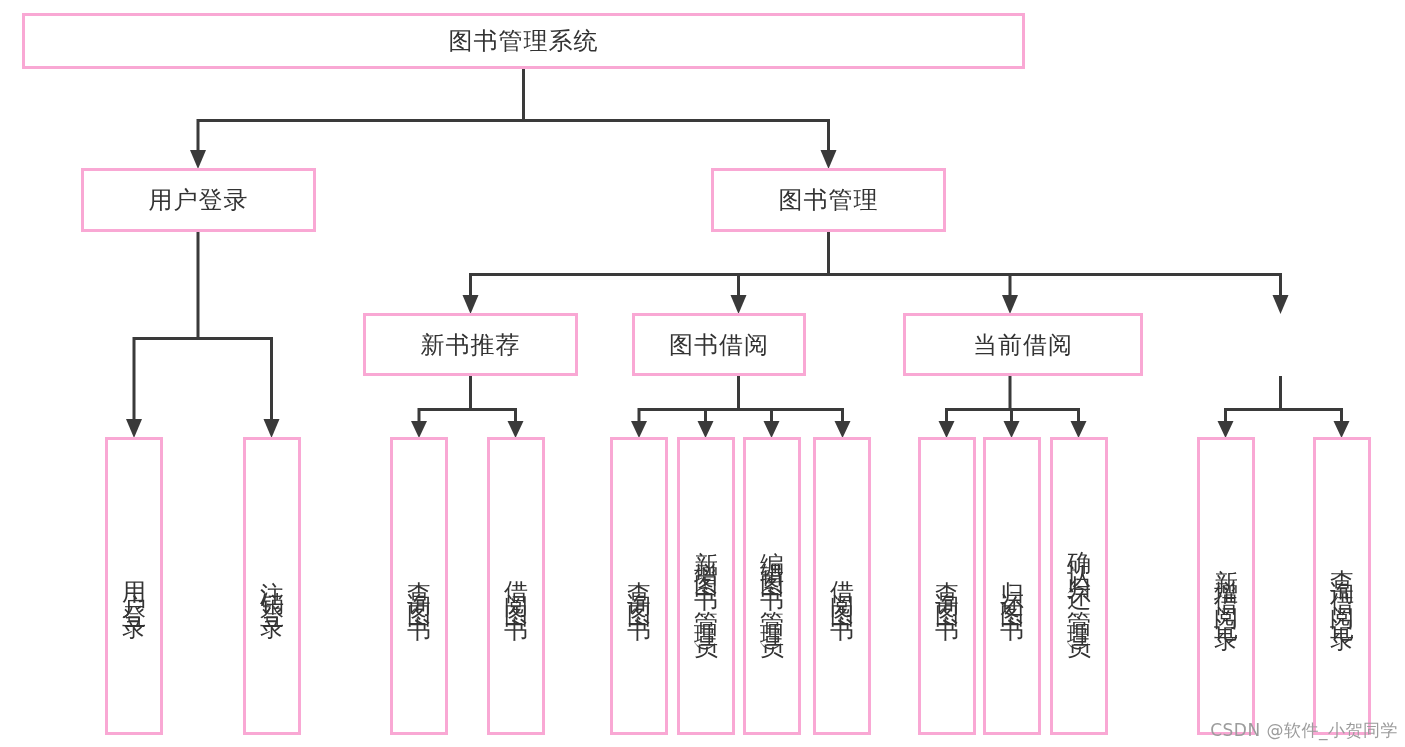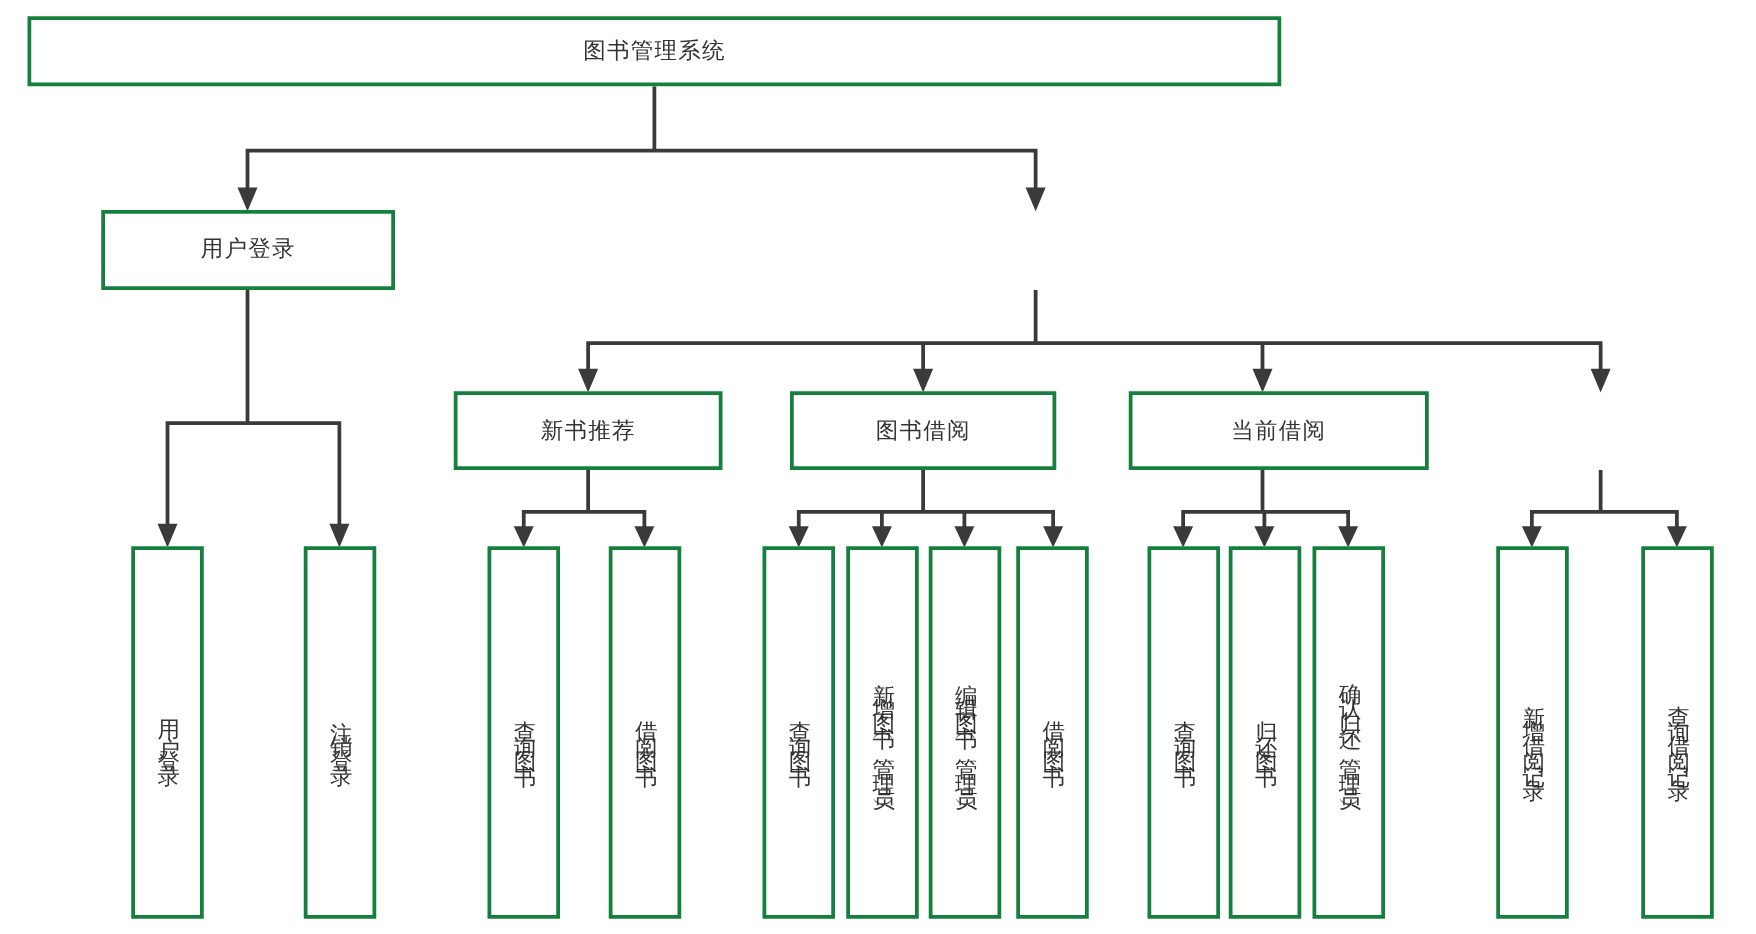--- a/index.html
+++ b/index.html
@@ -14,43 +14,43 @@
   #wires {
     position: absolute;
     left: 0; top: 0;
     width: 1405px; height: 747px;
     pointer-events: none;
   }
   .node {
     position: absolute;
     box-sizing: border-box;
     background: #ffffff;
-    border: 3px solid #15803d;
+    border: 3px solid #f9a8d4;
     display: flex;
     align-items: center;
     justify-content: center;
     color: #333333;
-    font-size: 18px;
+    font-size: 24px;
     line-height: 1;
     z-index: 2;
   }
   .node.h { letter-spacing: 1px; }
   .node.v .vt {
     writing-mode: vertical-rl;
     text-orientation: mixed;
     letter-spacing: 12px;
     line-height: 1;
     white-space: nowrap;
   }
   
   #n-root           { left: 22px;   top: 13px;  width: 1003px; height: 56px; }
   #n-user-login     { left: 81px;   top: 168px; width: 235px;  height: 64px; }
   #n-book-mgmt      { left: 711px;  top: 168px; width: 235px;  height: 64px; }
   #n-new-book-rec   { left: 363px;  top: 313px; width: 215px;  height: 63px; }
-  #n-book-borrow    { left: 632px;  top: 313px; width: 213px;  height: 63px; }
+  #n-book-borrow    { left: 632px;  top: 313px; width: 174px;  height: 63px; }
   #n-current-borrow { left: 903px;  top: 313px; width: 240px;  height: 63px; }
   #n-borrow-records { left: 1173px; top: 313px; width: 215px;  height: 63px; }
   .leaf { top: 437px; width: 58px; height: 298px; }
   #n-ul-login   { left: 105px; }
   #n-ul-logout  { left: 243px; }
   #n-nb-query   { left: 390px; }
   #n-nb-borrow  { left: 487px; }
   #n-bb-query   { left: 610px; }
   #n-bb-add     { left: 677px; }
   #n-bb-edit    { left: 743px; }
@@ -109,20 +109,21 @@
     <polygon class="tip" points="1070.5,421 1086.5,421 1078.5,438"></polygon>
 
     <path class="wire" d="M1280.5 376 V409.5 M1225.5 409.5 H1341.5 M1225.5 408 V422 M1341.5 408 V422"></path>
     <polygon class="tip" points="1217.5,421 1233.5,421 1225.5,438"></polygon>
     <polygon class="tip" points="1333.5,421 1349.5,421 1341.5,438"></polygon>
   </svg>
 
   <div class="node h" id="n-root">图书管理系统</div>
 
   <div class="node h" id="n-user-login">用户登录</div>
+  <div class="node h" id="n-book-mgmt">图书管理</div>
 
   <div class="node h" id="n-new-book-rec">新书推荐</div>
   <div class="node h" id="n-book-borrow">图书借阅</div>
   <div class="node h" id="n-current-borrow">当前借阅</div>
 
   <div class="node v leaf" id="n-ul-login">
     <span class="vt">用户登录</span>
   </div>
   <div class="node v leaf" id="n-ul-logout">
     <span class="vt">注销登录</span>
@@ -154,13 +155,14 @@
   <div class="node v leaf" id="n-cb-confirm">
     <span class="vt">确认归还（管理员）</span>
   </div>
   <div class="node v leaf" id="n-br-add">
     <span class="vt">新增借阅记录</span>
   </div>
   <div class="node v leaf" id="n-br-query">
     <span class="vt">查询借阅记录</span>
   </div>
 
+  <div id="watermark">CSDN @软件_小贺同学</div>
 </div>
 
 </body></html>

